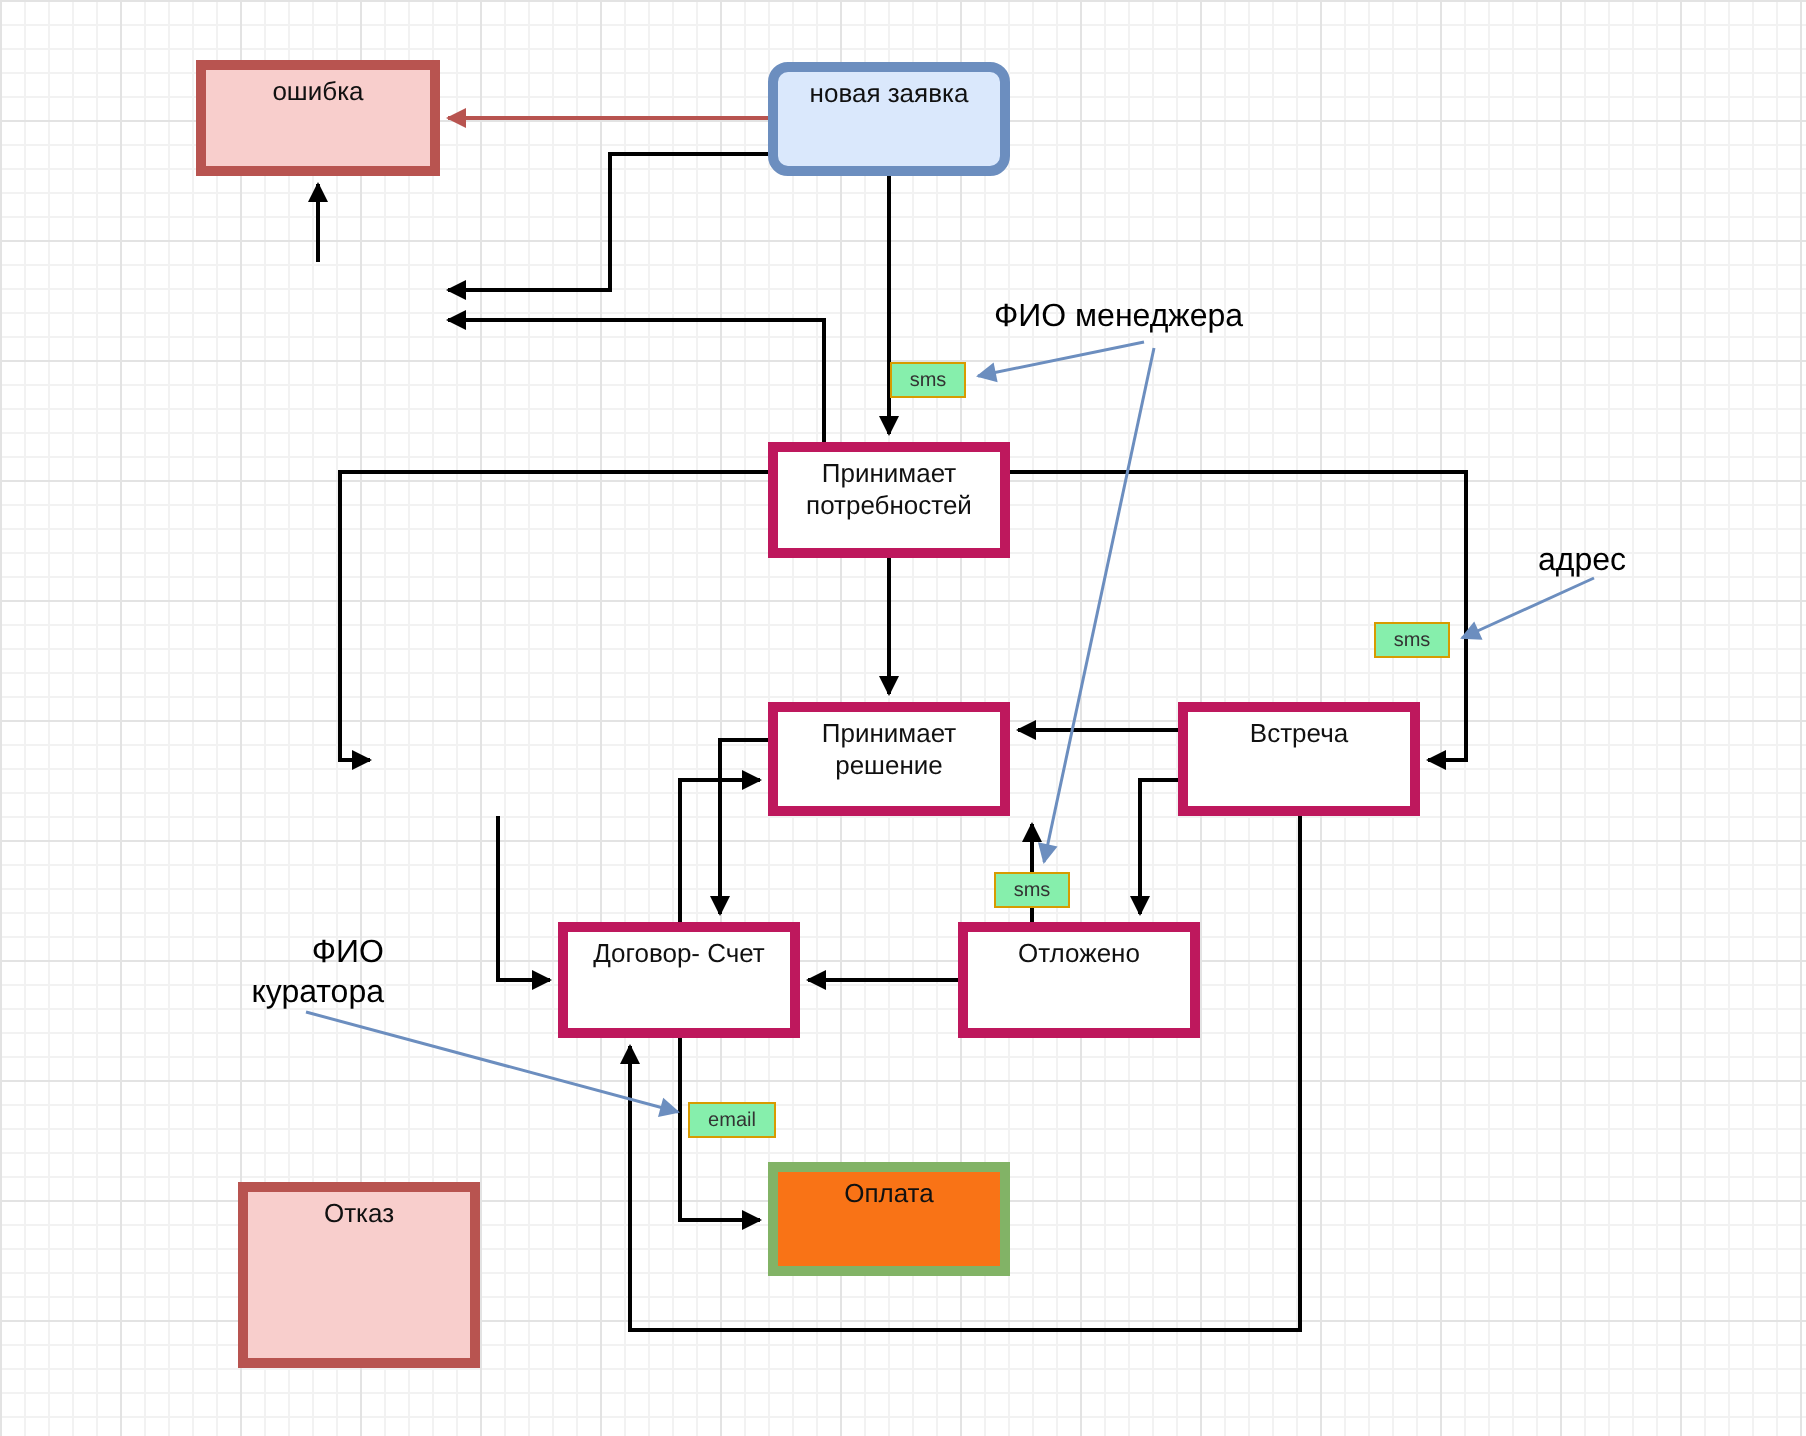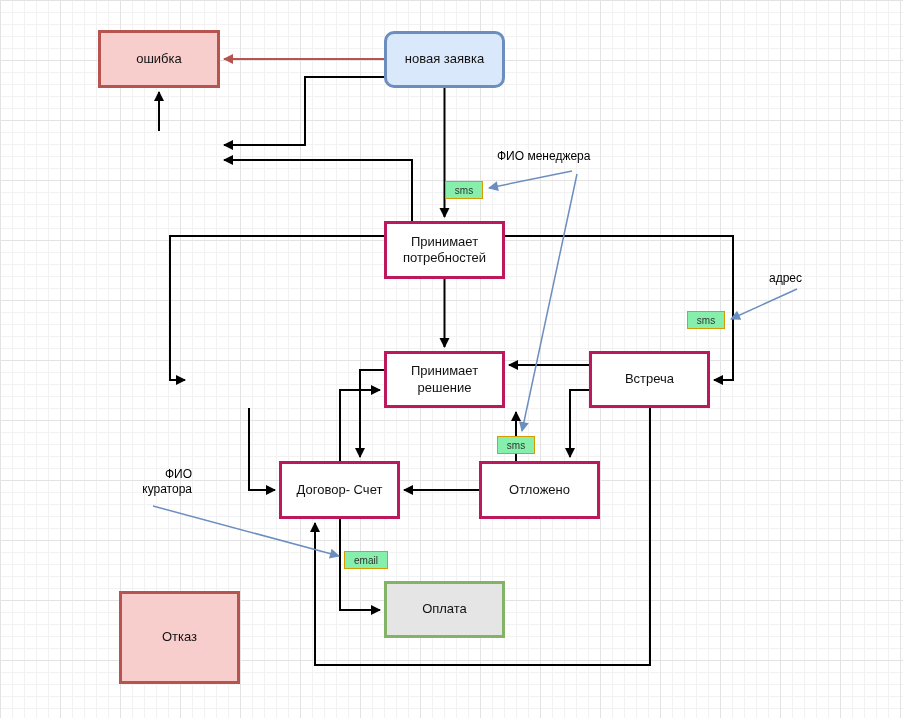--- a/index.html
+++ b/index.html
@@ -10,33 +10,33 @@
     background-image:
       linear-gradient(#e3e3e3 1px, transparent 1px),
       linear-gradient(90deg,#e3e3e3 1px, transparent 1px),
       linear-gradient(#f2f2f2 1px, transparent 1px),
       linear-gradient(90deg,#f2f2f2 1px, transparent 1px);
     background-size:60px 60px,60px 60px,12px 12px,12px 12px;
   }
   .canvas{position:absolute;inset:0;}
   svg.edges{position:absolute;left:0;top:0;z-index:1;}
   .node{
-    position:absolute;display:flex;align-items:center;justify-content:center;
+    position:absolute;display:flex;align-items:flex-start;justify-content:center;
     text-align:center;font-size:13px;color:#111;background:#ffffff;
-    border:3px solid #be185d;box-sizing:border-box;padding:3px;z-index:2;line-height:1.25;
+    border:5px solid #be185d;box-sizing:border-box;padding:3px;z-index:2;line-height:1.25;
   }
   .node.pink{background:#f8cecc;border-color:#b85450;}
   .node.blue{background:#dae8fc;border-color:#6c8ebf;border-radius:10px;}
-  .node.green{background:#e5e5e5;border-color:#82b366;}
+  .node.green{background:#f97316;border-color:#82b366;}
   .tag{
     position:absolute;display:flex;align-items:center;justify-content:center;
     font-size:10px;color:#333;background:#86efac;border:1px solid #d79b00;
     box-sizing:border-box;z-index:3;
   }
-  .annotation{position:absolute;font-size:12px;color:#000;z-index:3;line-height:1.25;}
+  .annotation{position:absolute;font-size:16px;color:#000;z-index:3;line-height:1.25;}
   .annotation.center{text-align:right;white-space:pre-line;}
 </style>
 </head>
 <body>
 
 <div class="canvas">
 
   <svg class="edges" width="903" height="718">
     <defs>
       <marker id="m-black" markerWidth="12" markerHeight="12" refX="10" refY="6" orient="auto" markerUnits="userSpaceOnUse">

